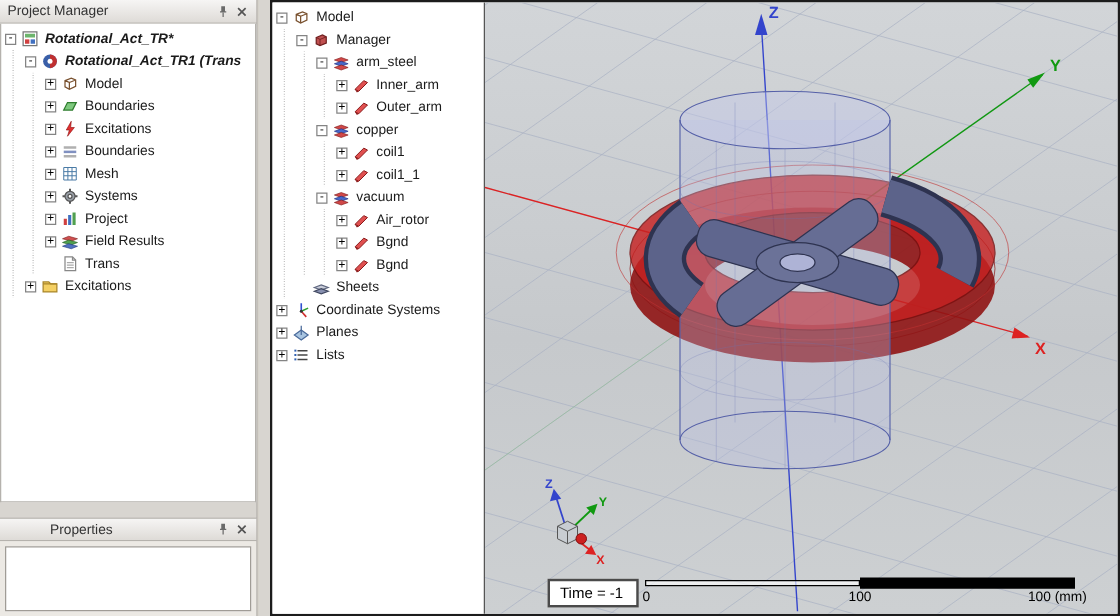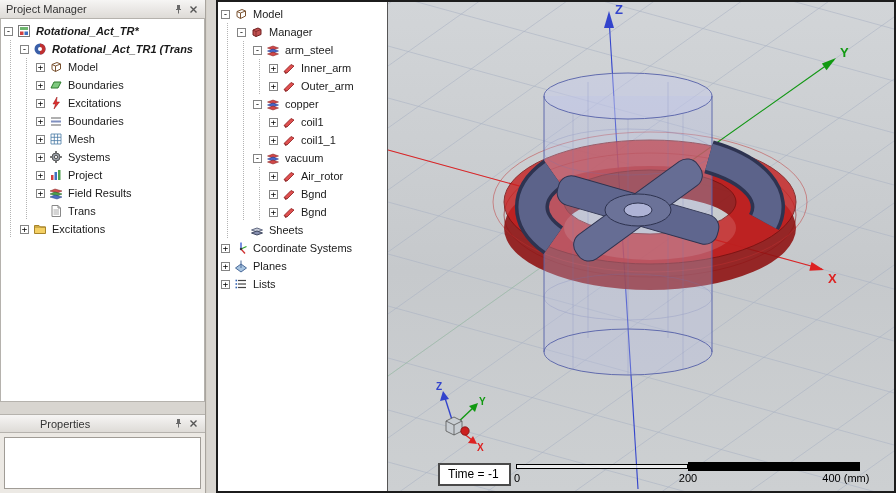--- a/index.html
+++ b/index.html
@@ -578,18 +578,18 @@
 
     <div class="time-box" data-name="time-label">Time = -1</div>
 
     <div class="scale-bar" data-name="scale-bar">
       <div class="bar-row" data-name="scale-bar-ruler">
         <div class="bar-open" data-name="scale-bar-first-half"></div>
         <div class="bar-solid" data-name="scale-bar-second-half"></div>
       </div>
       <div class="bar-labels" data-name="scale-bar-labels">
         <span class="s0" data-name="scale-label-0">0</span>
-        <span class="s100" data-name="scale-label-100">200</span>
-        <span class="s200" data-name="scale-label-200">400 (mm)</span>
+        <span class="s100" data-name="scale-label-100">100</span>
+        <span class="s200" data-name="scale-label-200">100 (mm)</span>
       </div>
     </div>
   </div>
 </div>
 
 </body></html>

